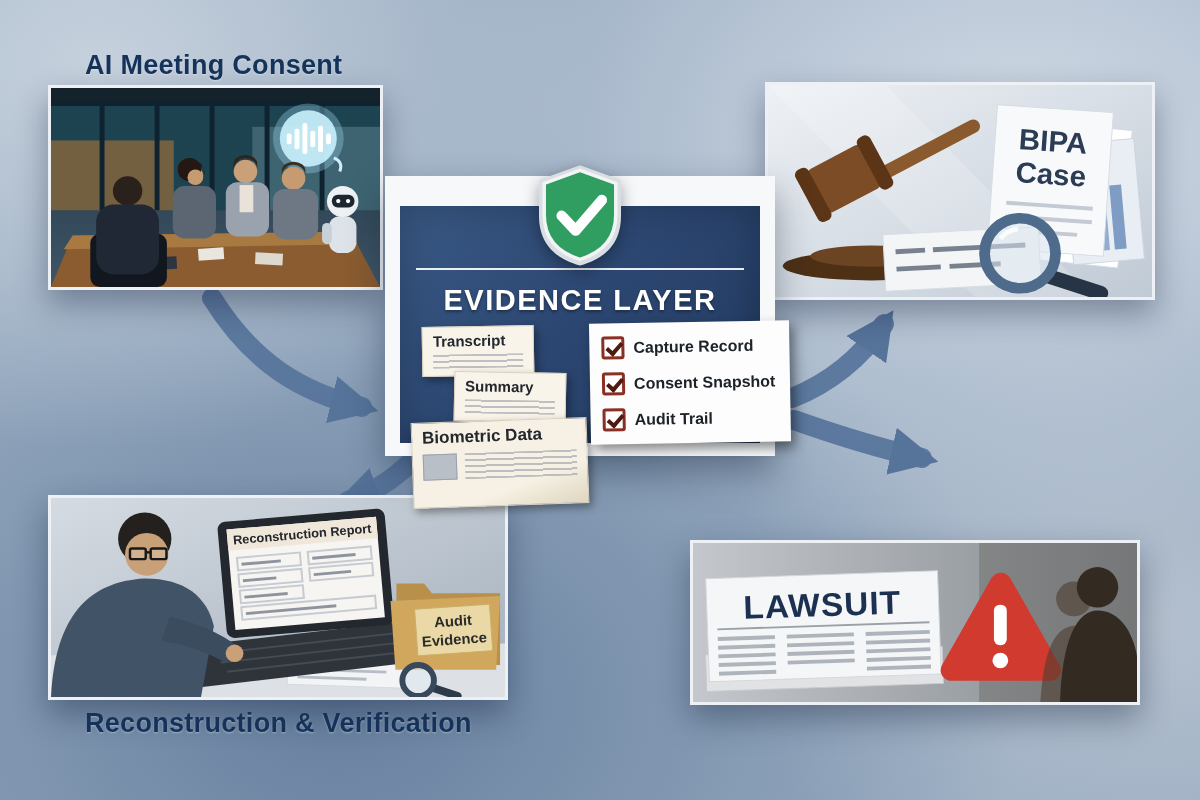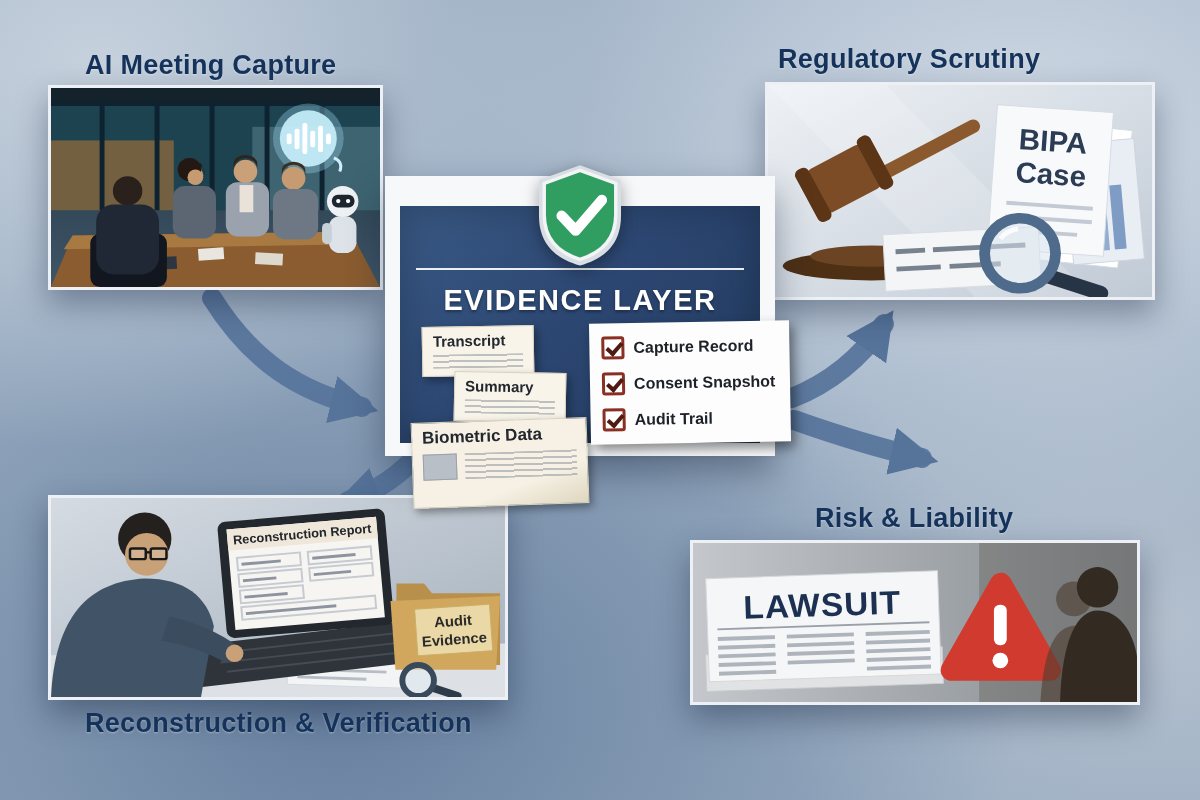--- a/index.html
+++ b/index.html
@@ -101,24 +101,22 @@
       <marker id="ah" viewBox="0 0 10 10" refX="6.5" refY="5" markerWidth="2.4" markerHeight="2.4" orient="auto">
         <path d="M0,0 L10,5 L0,10 Z" fill="#56739a"></path>
       </marker>
     </defs>
     <path d="M212,298 C252,362 300,392 362,407" stroke="#56739a" stroke-opacity=".92" stroke-width="20" fill="none" stroke-linecap="round" marker-end="url(#ah)"></path>
     <path d="M420,452 C398,478 374,492 348,501" stroke="#56739a" stroke-opacity=".92" stroke-width="20" fill="none" stroke-linecap="round" marker-end="url(#ah)"></path>
     <path d="M792,398 C832,382 862,356 884,324" stroke="#56739a" stroke-opacity=".92" stroke-width="20" fill="none" stroke-linecap="round" marker-end="url(#ah)"></path>
     <path d="M794,420 C842,437 882,449 922,458" stroke="#56739a" stroke-opacity=".92" stroke-width="20" fill="none" stroke-linecap="round" marker-end="url(#ah)"></path>
   </svg>
 
-  <div class="corner-title" style="left:85px; top:50px;">AI Meeting Capture</div>
-  <div class="corner-title" style="left:778px; top:44px;">Regulatory Scrutiny</div>
+  <div class="corner-title" style="left:85px; top:50px;">AI Meeting Consent</div>
   <div class="corner-title" style="left:85px; top:708px;text-align:center;">Reconstruction &amp; Verification</div>
-  <div class="corner-title" style="left:815px; top:503px;">Risk &amp; Liability</div>
 
   <div class="photo-panel" style="left:48px; top:85px; width:335px; height:205px;">
     <svg viewBox="0 0 335 205" preserveAspectRatio="none">
       <defs>
         <linearGradient id="mtg" x1="0" y1="0" x2="0" y2="1">
           <stop offset="0" stop-color="#20333f"></stop>
             <stop offset="1" stop-color="#3f5668"></stop>
         </linearGradient>
       </defs>
       <rect width="335" height="205" fill="url(#mtg)"></rect>

